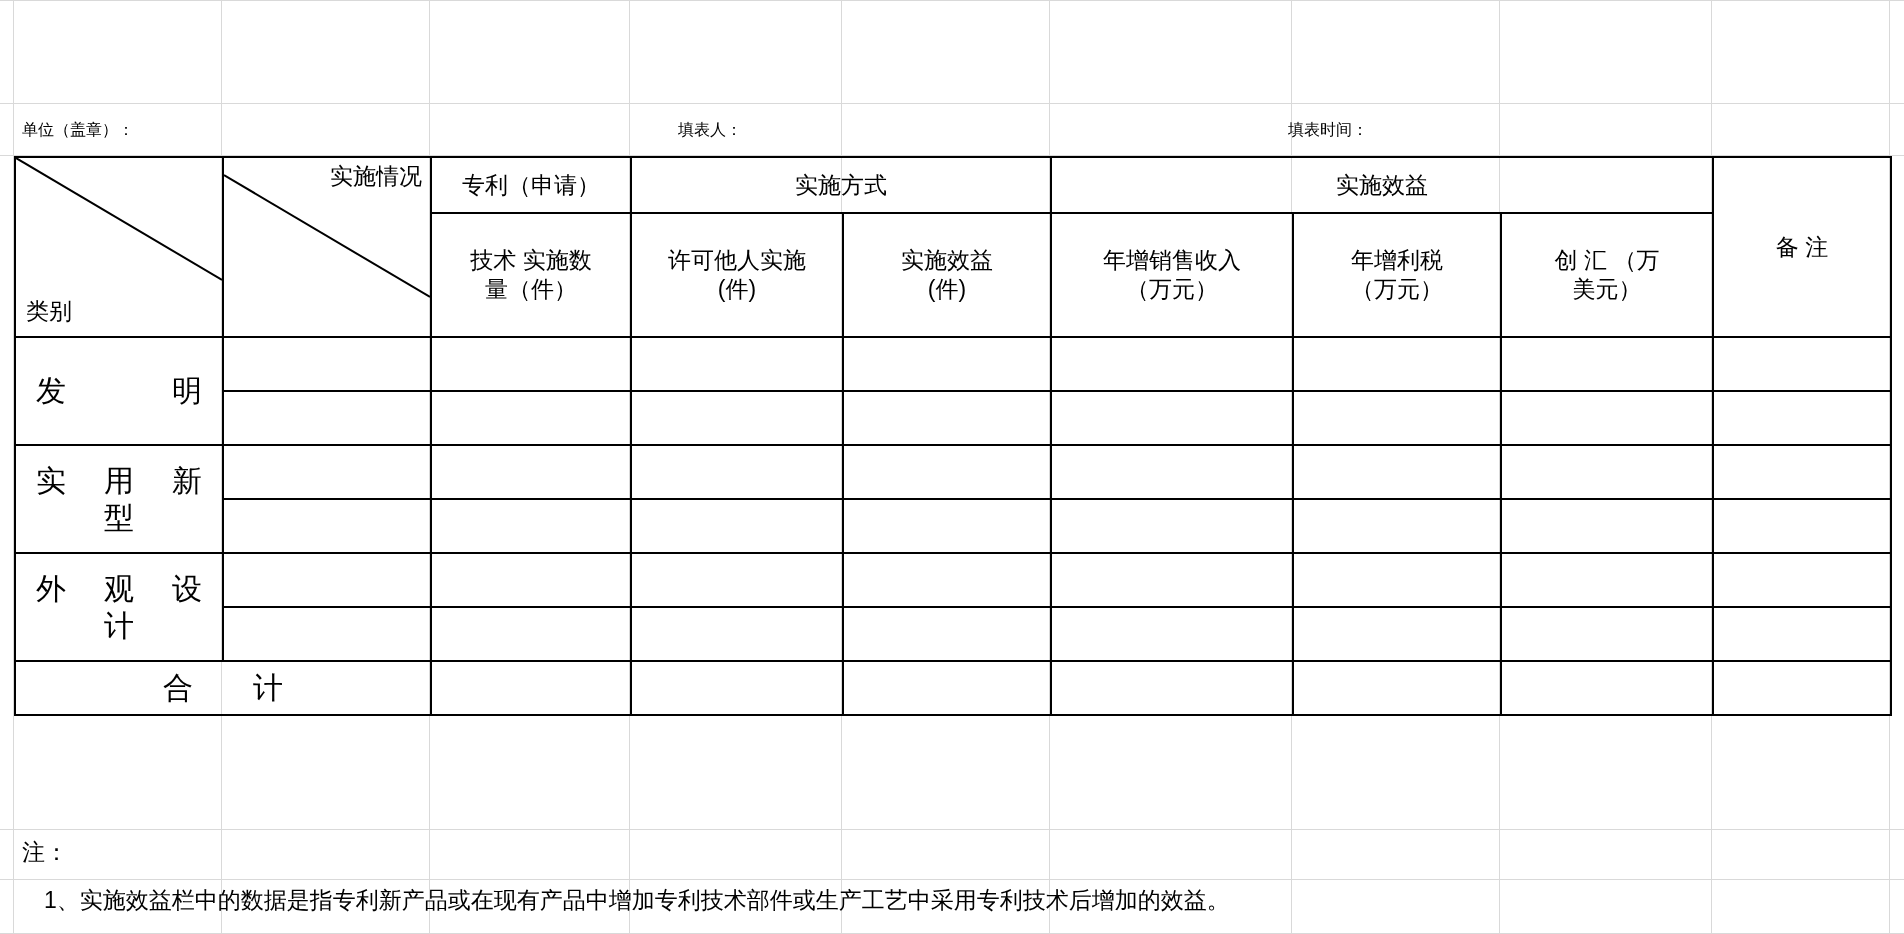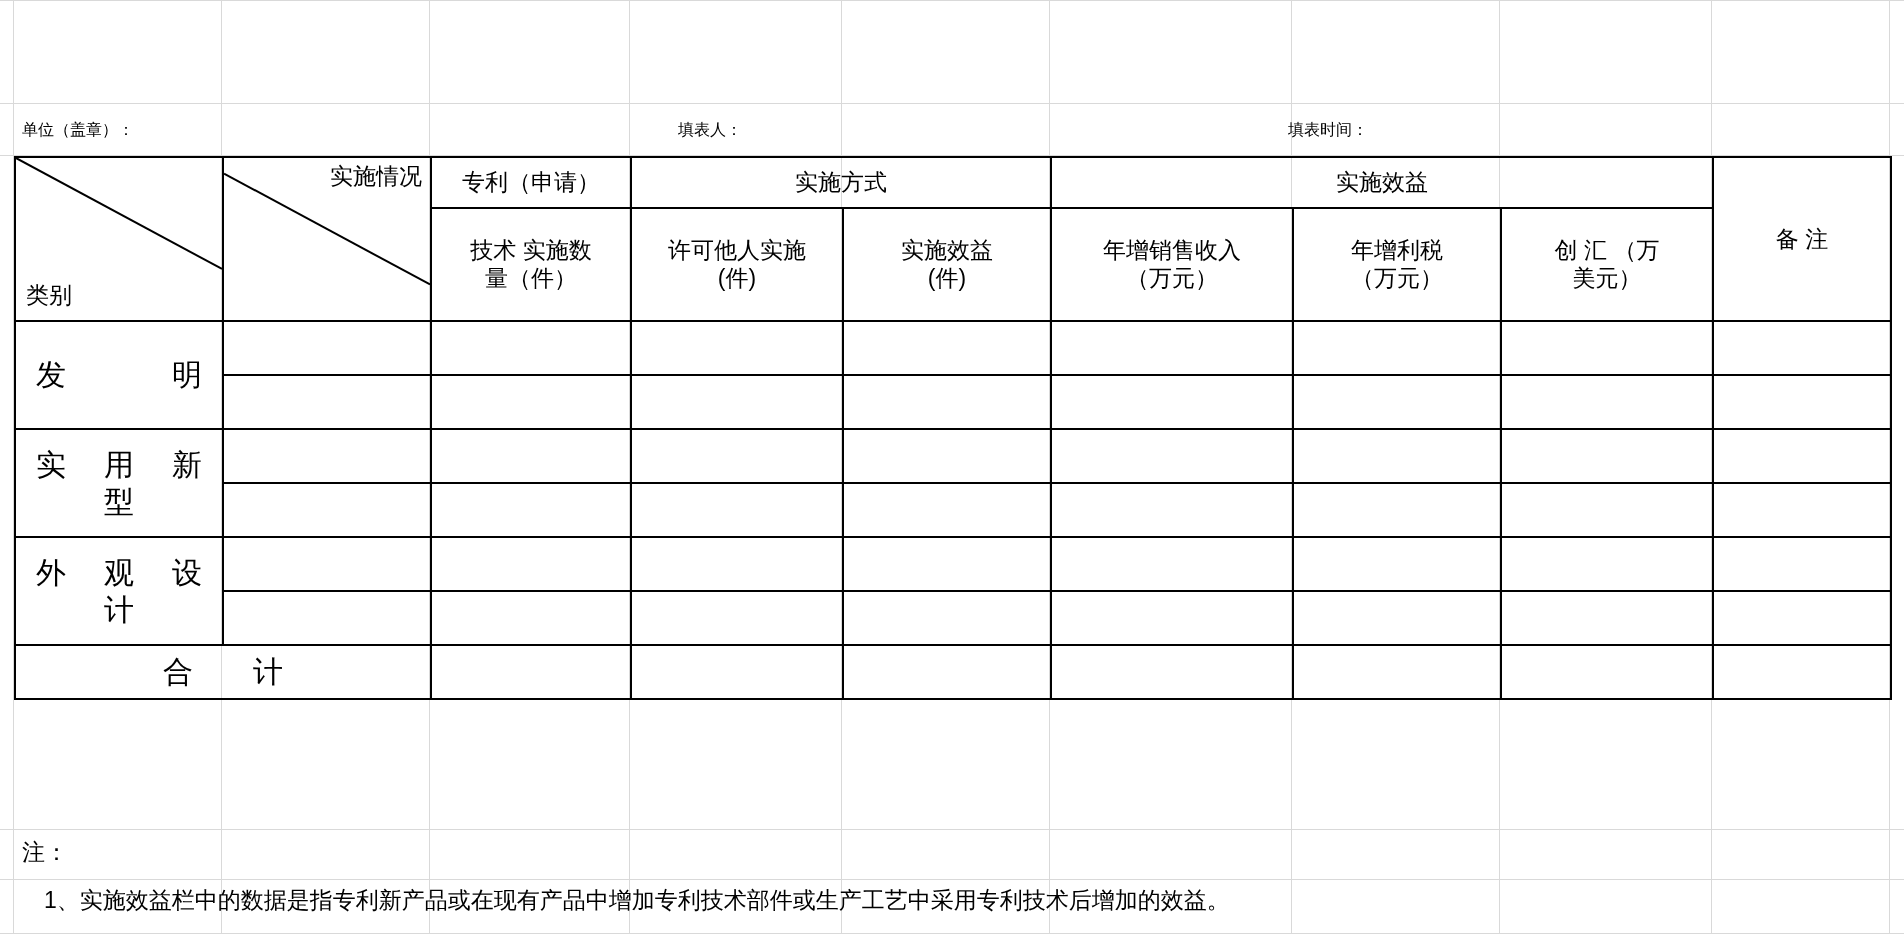--- a/index.html
+++ b/index.html
@@ -87,21 +87,21 @@
   .c4 { width: 208px; }
   .c5 { width: 242px; }
   .c6 { width: 208px; }
   .c7 { width: 212px; }
   .c8 { width: 178px; }
 
   
   .corner {
     position: relative;
     height: 146px;
-    padding: 8px !important;
+    padding: 16px !important;
   }
   .corner .diag {
     position: absolute;
     left: 0; top: 0;
     width: 100%;
     height: 100%;
     pointer-events: none;
   }
   .corner .cat {
     position: absolute;

